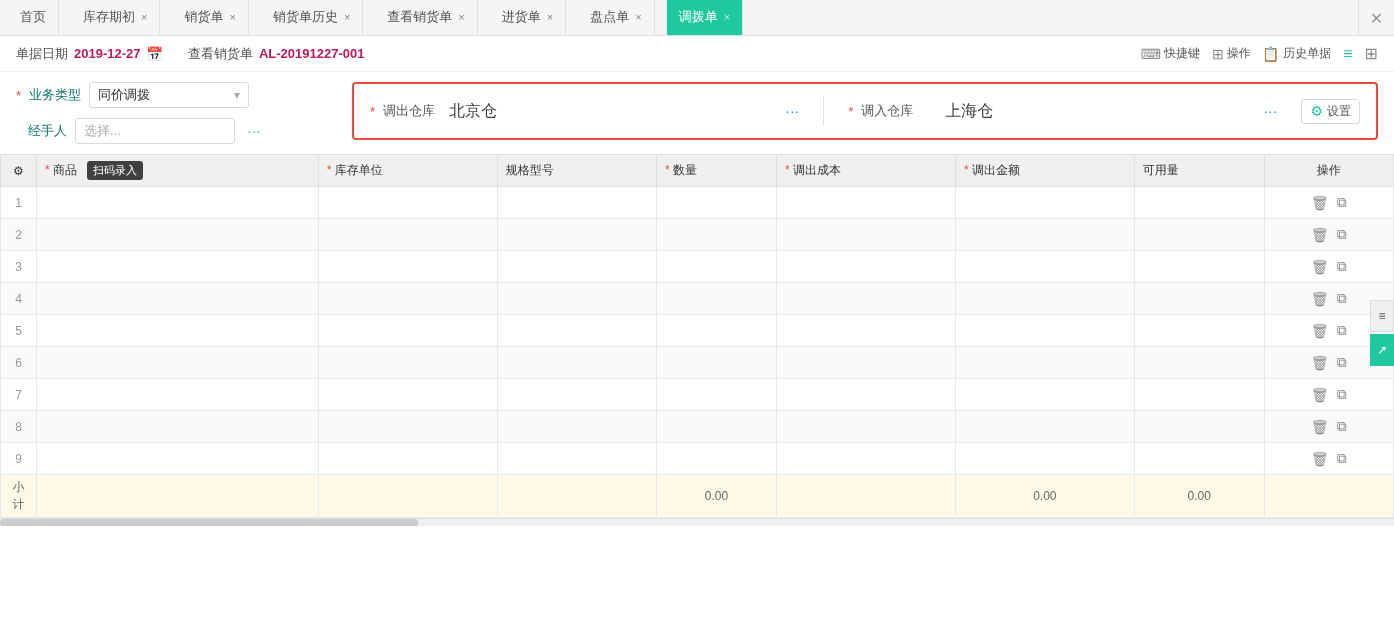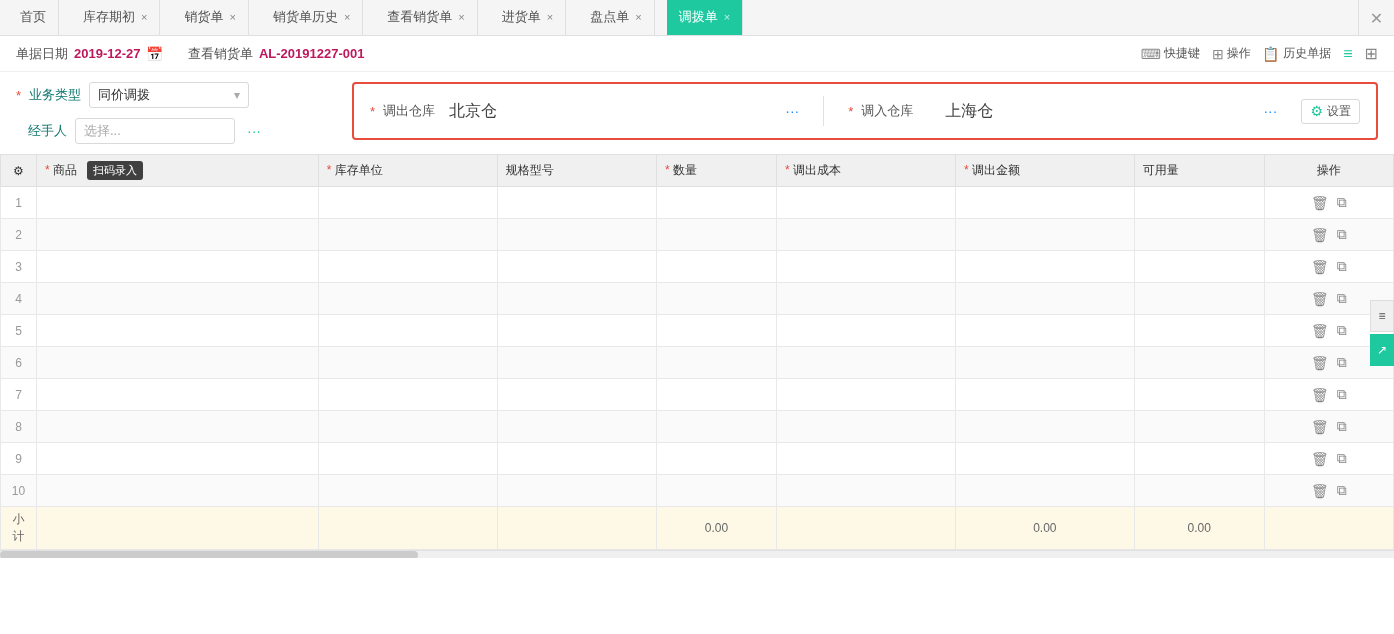--- a/index.html
+++ b/index.html
@@ -597,36 +597,20 @@
           <td></td>
           <td></td>
           <td></td>
           <td>
             <div class="op-cell">
               <span class="op-icon">🗑</span>
               <span class="op-icon">⧉</span>
             </div>
           </td>
         </tr>
-        <tr>
-          <td class="row-num">10</td>
-          <td></td>
-          <td></td>
-          <td></td>
-          <td></td>
-          <td></td>
-          <td></td>
-          <td></td>
-          <td>
-            <div class="op-cell">
-              <span class="op-icon">🗑</span>
-              <span class="op-icon">⧉</span>
-            </div>
-          </td>
-        </tr>
         <tr class="subtotal-row">
           <td style="font-weight:500;color:#666;text-align:center;">小计</td>
           <td></td>
           <td></td>
           <td></td>
           <td style="text-align:center;">0.00</td>
           <td></td>
           <td style="text-align:center;">0.00</td>
           <td style="text-align:center;">0.00</td>
           <td></td>

